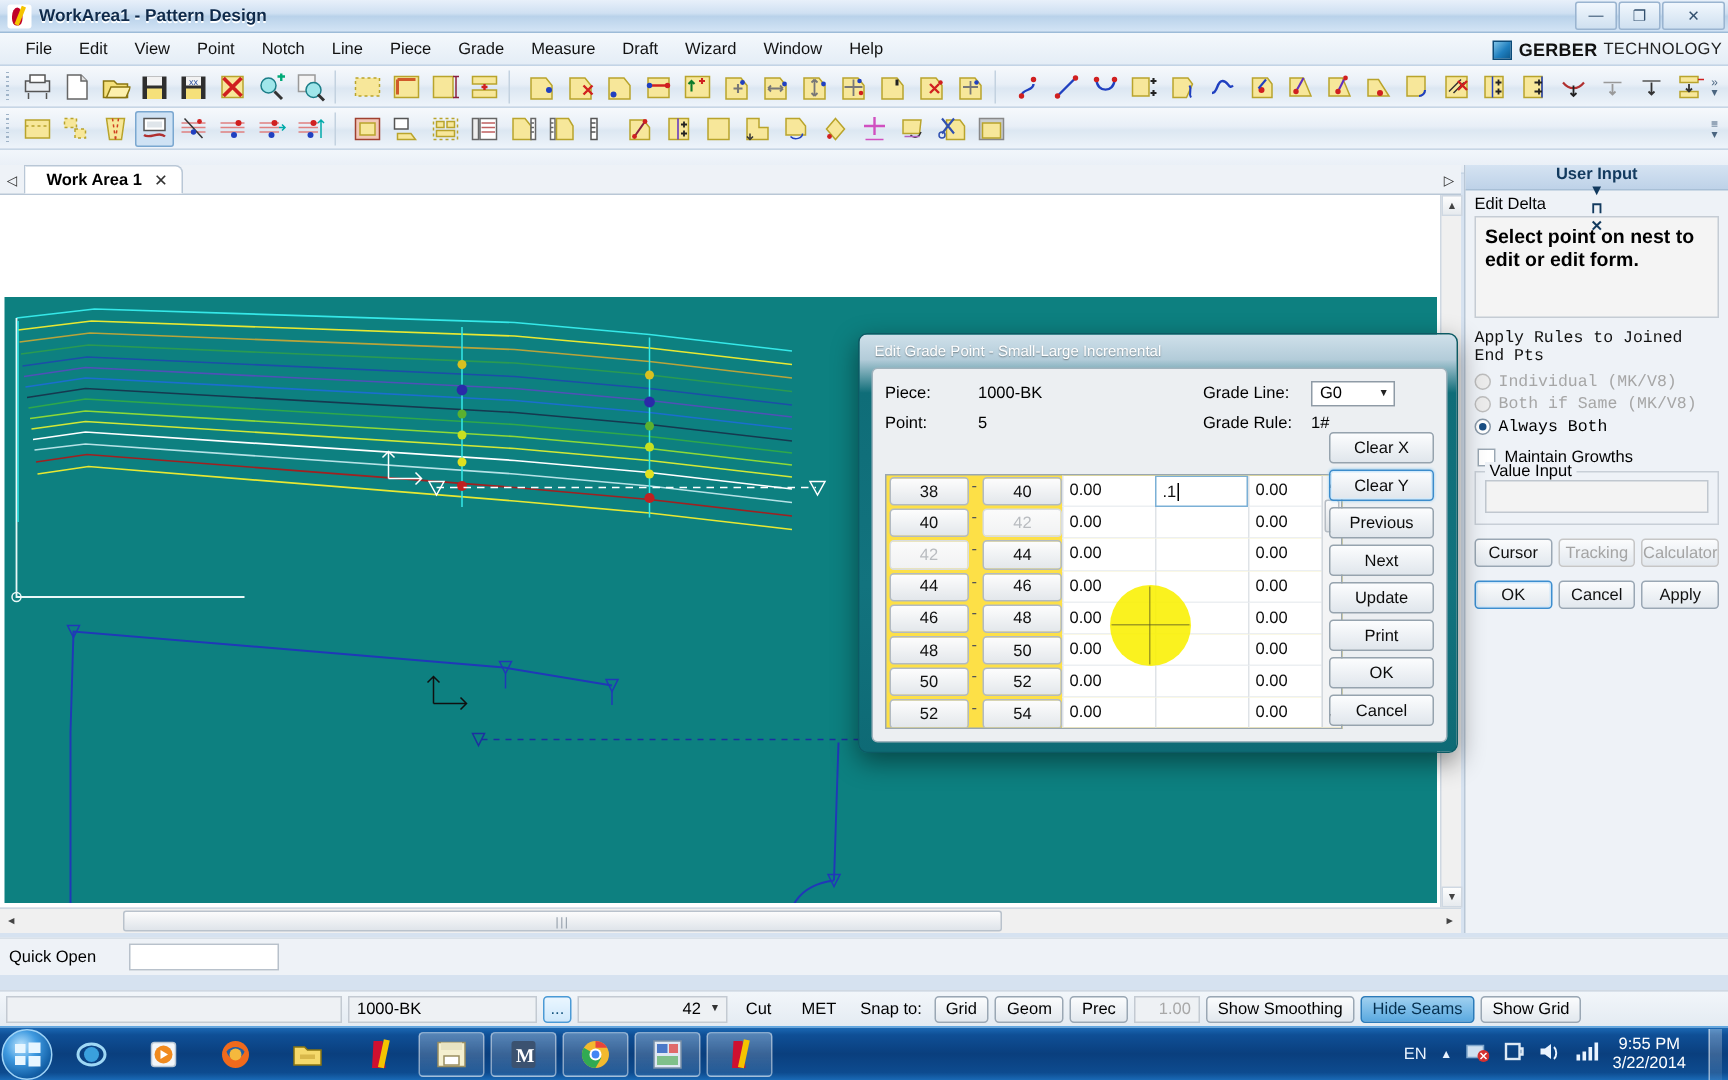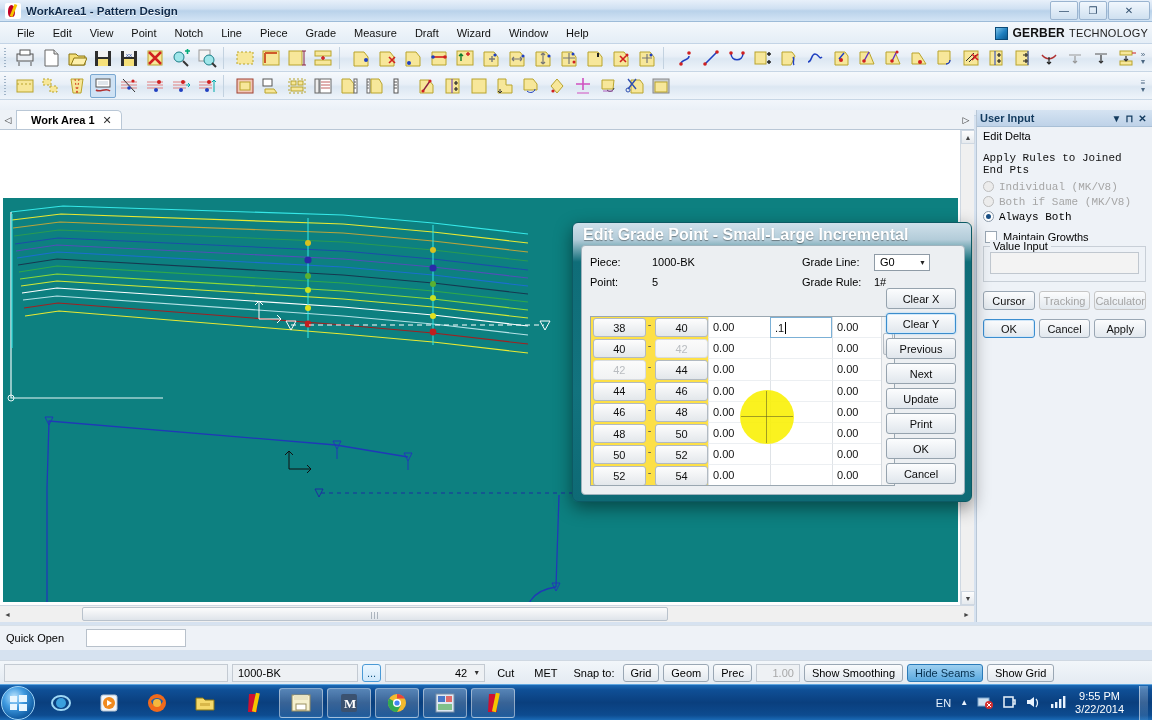--- a/index.html
+++ b/index.html
@@ -111,21 +111,21 @@
   }
 
   
   .userinput{
     position:absolute;left:976px;top:110px;width:176px;height:512px;
     background:#eef2f7;border-left:1px solid #b9c7d6;
   }
   .ui-header{
     height:17px;display:flex;align-items:center;
     background:linear-gradient(to bottom,#d5e3f2,#bed2e8);border-bottom:1px solid #a8bfd6;
-    padding:0 3px;color:#123a5e;font-size:11px;font-weight:bold;
+    padding:0 3px;color:#123a5e;font-size:11px;font-weight:bold;flex-direction:column;
   }
   .ui-header .sp{flex:1;}
   .ui-header .hb{width:13px;text-align:center;font-size:10px;color:#123a5e;}
   .ui-sub{ padding:3px 6px 2px 6px; font-size:11px; }
   .ui-msgbox{
     margin:0 6px; height:68px; background:#f4f4f4; border:1px solid #c5ccd4;
     padding:5px 6px; font-weight:bold; font-size:13px; line-height:15px; color:#000;
   }
   .ui-group{ margin:8px 6px 0 6px;font-family:Liberation Mono, monospace; }
   .ui-grouptitle{ font-size:11px; color:#111; margin-bottom:3px; }
@@ -196,21 +196,21 @@
   
   .dialog{
     position:absolute;left:572px;top:222px;width:400px;height:280px;
     background:linear-gradient(to bottom,#cfe0ea 0%,#b3ccd9 6%,#0f6d78 14%,#12737e 60%,#0e6a75 100%);
     border:1px solid #0c5a64; border-radius:6px;
     box-shadow:0 6px 18px rgba(0,0,0,.45);
     padding:3px;
   }
   .dlg-title{
     height:17px; display:flex;align-items:center;padding-left:7px;
-    font-size:16px;color:#ffffff; font-weight:bold; text-shadow:0 1px 1px rgba(0,0,0,.4);
+    font-size:10px;color:#ffffff; font-weight:normal; text-shadow:0 1px 1px rgba(0,0,0,.4);
   }
   .dlg-body{
     position:absolute;left:8px;top:22px;width:384px;height:250px;
     background:#eceff2; border:1px solid #9fb3bd; border-radius:4px;
   }
   .dlg-top{ position:relative; height:47px; padding:6px 8px 0 8px; font-size:11px; }
   .dlg-top .row{ display:flex; align-items:center; height:20px; }
   .dlg-top .lbl{ width:62px; }
   .dlg-top .val{ width:150px; }
   .dlg-top .lbl2{ width:72px; }
@@ -886,20 +886,21 @@
 
   <div class="userinput">
     <div class="ui-header">
       <span>User Input</span>
       <span class="sp"></span>
       <span class="hb">▼</span>
       <span class="hb">⊓</span>
       <span class="hb">✕</span>
     </div>
     <div class="ui-sub">Edit Delta</div>
+    <div class="ui-msgbox">Select point on nest to edit or edit form.</div>
 
     <div class="ui-group">
       <div class="ui-grouptitle">Apply Rules to Joined End Pts</div>
       <div class="radio-row">
         <span class="radio dim"></span>
         <span class="dim-text">Individual (MK/V8)</span>
       </div>
       <div class="radio-row">
         <span class="radio dim"></span>
         <span class="dim-text">Both if Same (MK/V8)</span>

